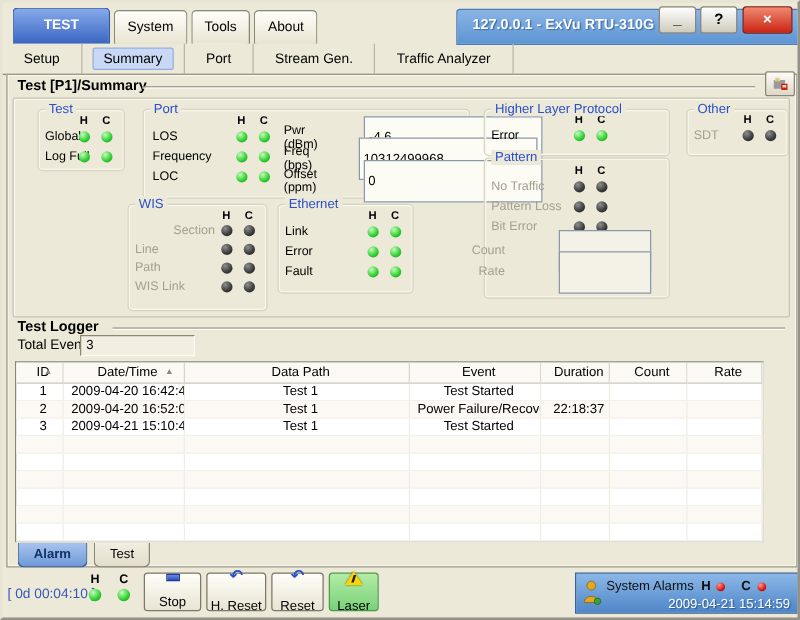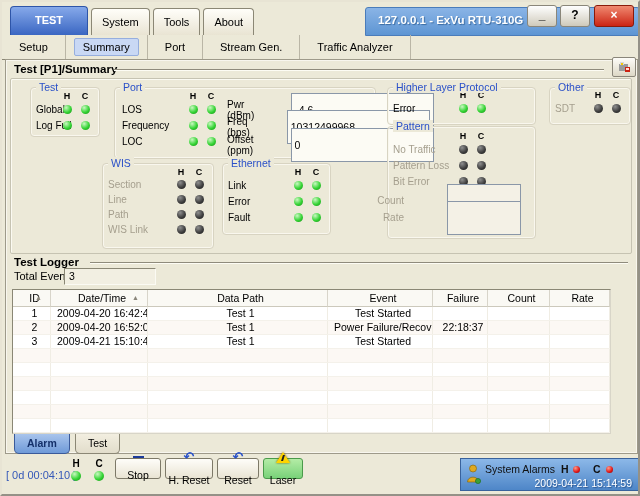--- a/index.html
+++ b/index.html
@@ -67,21 +67,21 @@
   .trow:nth-child(odd){background:#fcf8f4;}
 
   
   .btab{position:absolute;top:432px;height:19px;line-height:18px;border:1px solid #8b8775;border-top:none;border-radius:0 0 5px 5px;padding:0 12px;background:linear-gradient(#f2eee0,#e2ddcb);font-size:10.5px;}
   .btab.active{background:linear-gradient(#a8c4ec,#6f9ad8);color:#14306a;font-weight:bold;border-color:#3a5a9a;}
 
   
   .elapsed{position:absolute;left:4px;top:467px;color:#3558b8;font-size:11px;}
   .hclab{position:absolute;top:456px;font-weight:bold;font-size:10px;width:12px;text-align:center;}
   .sled{position:absolute;top:469px;width:10px;height:10px;border-radius:50%;}
-  .cbtn{position:absolute;top:456px;height:21px;border:1px solid #7d7968;border-radius:3px;background:linear-gradient(#fefdf9,#e9e4d3);display:flex;flex-direction:column;align-items:center;justify-content:center;font-size:10.5px;gap:11px;box-sizing:border-box;}
+  .cbtn{position:absolute;top:456px;height:31px;border:1px solid #7d7968;border-radius:3px;background:linear-gradient(#fefdf9,#e9e4d3);display:flex;flex-direction:column;align-items:center;justify-content:center;font-size:10.5px;gap:11px;box-sizing:border-box;}
   .cbtn.laser{background:linear-gradient(#b4eca6,#79d279);border-color:#4a9a4a;}
   .stopico{width:9px;height:9px;background:linear-gradient(#6a8ae0,#2a4fc0);border:1px solid #1c3a9a;}
   .undoico::before{content:"\21B6";color:#2a52c8;font-weight:bold;font-size:13px;line-height:10px;}
   .warn{width:0;height:0;border-left:7px solid transparent;border-right:7px solid transparent;border-bottom:11px solid #ffd400;position:relative;filter:drop-shadow(0 0 1px #7a6200);}
   .warn::after{content:"";position:absolute;left:-1px;top:3px;width:2px;height:6px;background:#222;transform:skewX(-18deg);}
 
   .sysalarms{position:absolute;left:458px;top:456px;width:179px;height:33px;background:linear-gradient(180deg,#8cb8e8,#4e86c8);border:1px solid #39629c;box-sizing:border-box;}
   .saname{position:absolute;left:24px;top:4px;font-size:10.5px;color:#101010;}
   .sahc{position:absolute;top:4px;font-size:10.5px;font-weight:bold;color:#101010;}
   .sadot{position:absolute;top:7px;width:7px;height:7px;border-radius:50%;}
@@ -261,21 +261,21 @@
     </div>
   </div>
 
   <div class="group" style="left:100px;top:161px;width:110px;height:84px;">
     <span class="gtitle">WIS</span>
     <div class="ghead" style="margin-top:3px;">
         <span></span>
         <span>H</span>
         <span>C</span>
       </div>
-    <div class="grow" style="height:15px;">
+    <div class="grow" style="height:15px;text-align:right;">
         <span class="glabel dis">Section</span>
         <i class="led led-off"></i>
         <i class="led led-off"></i>
       </div>
     <div class="grow" style="height:15px;">
         <span class="glabel dis">Line</span>
         <i class="led led-off"></i>
         <i class="led led-off"></i>
       </div>
     <div class="grow" style="height:15px;">
@@ -318,21 +318,21 @@
   <div class="secrule" style="left:88px;top:260px;width:538px;"></div>
   <div class="tlabel">Total Events</div>
   <div class="tevfield">3</div>
 
   <div class="ttable">
     <div class="thead">
       <div class="th"><span>ID</span><span class="sortico">▲</span></div>
       <div class="th"><span>Date/Time</span><span class="sortico">▲</span></div>
       <div class="th"><span>Data Path</span></div>
       <div class="th"><span>Event</span></div>
-      <div class="th"><span>Failure</span></div>
+      <div class="th"><span>Duration</span></div>
       <div class="th"><span>Count</span></div>
       <div class="th"><span>Rate</span></div>
     </div>
     <div class="trow">
       <div class="tc">1</div>
         <div class="tc">2009-04-20 16:42:48</div>
         <div class="tc">Test 1</div>
         <div class="tc">Test Started</div>
         <div class="tc"></div>
         <div class="tc"></div>

